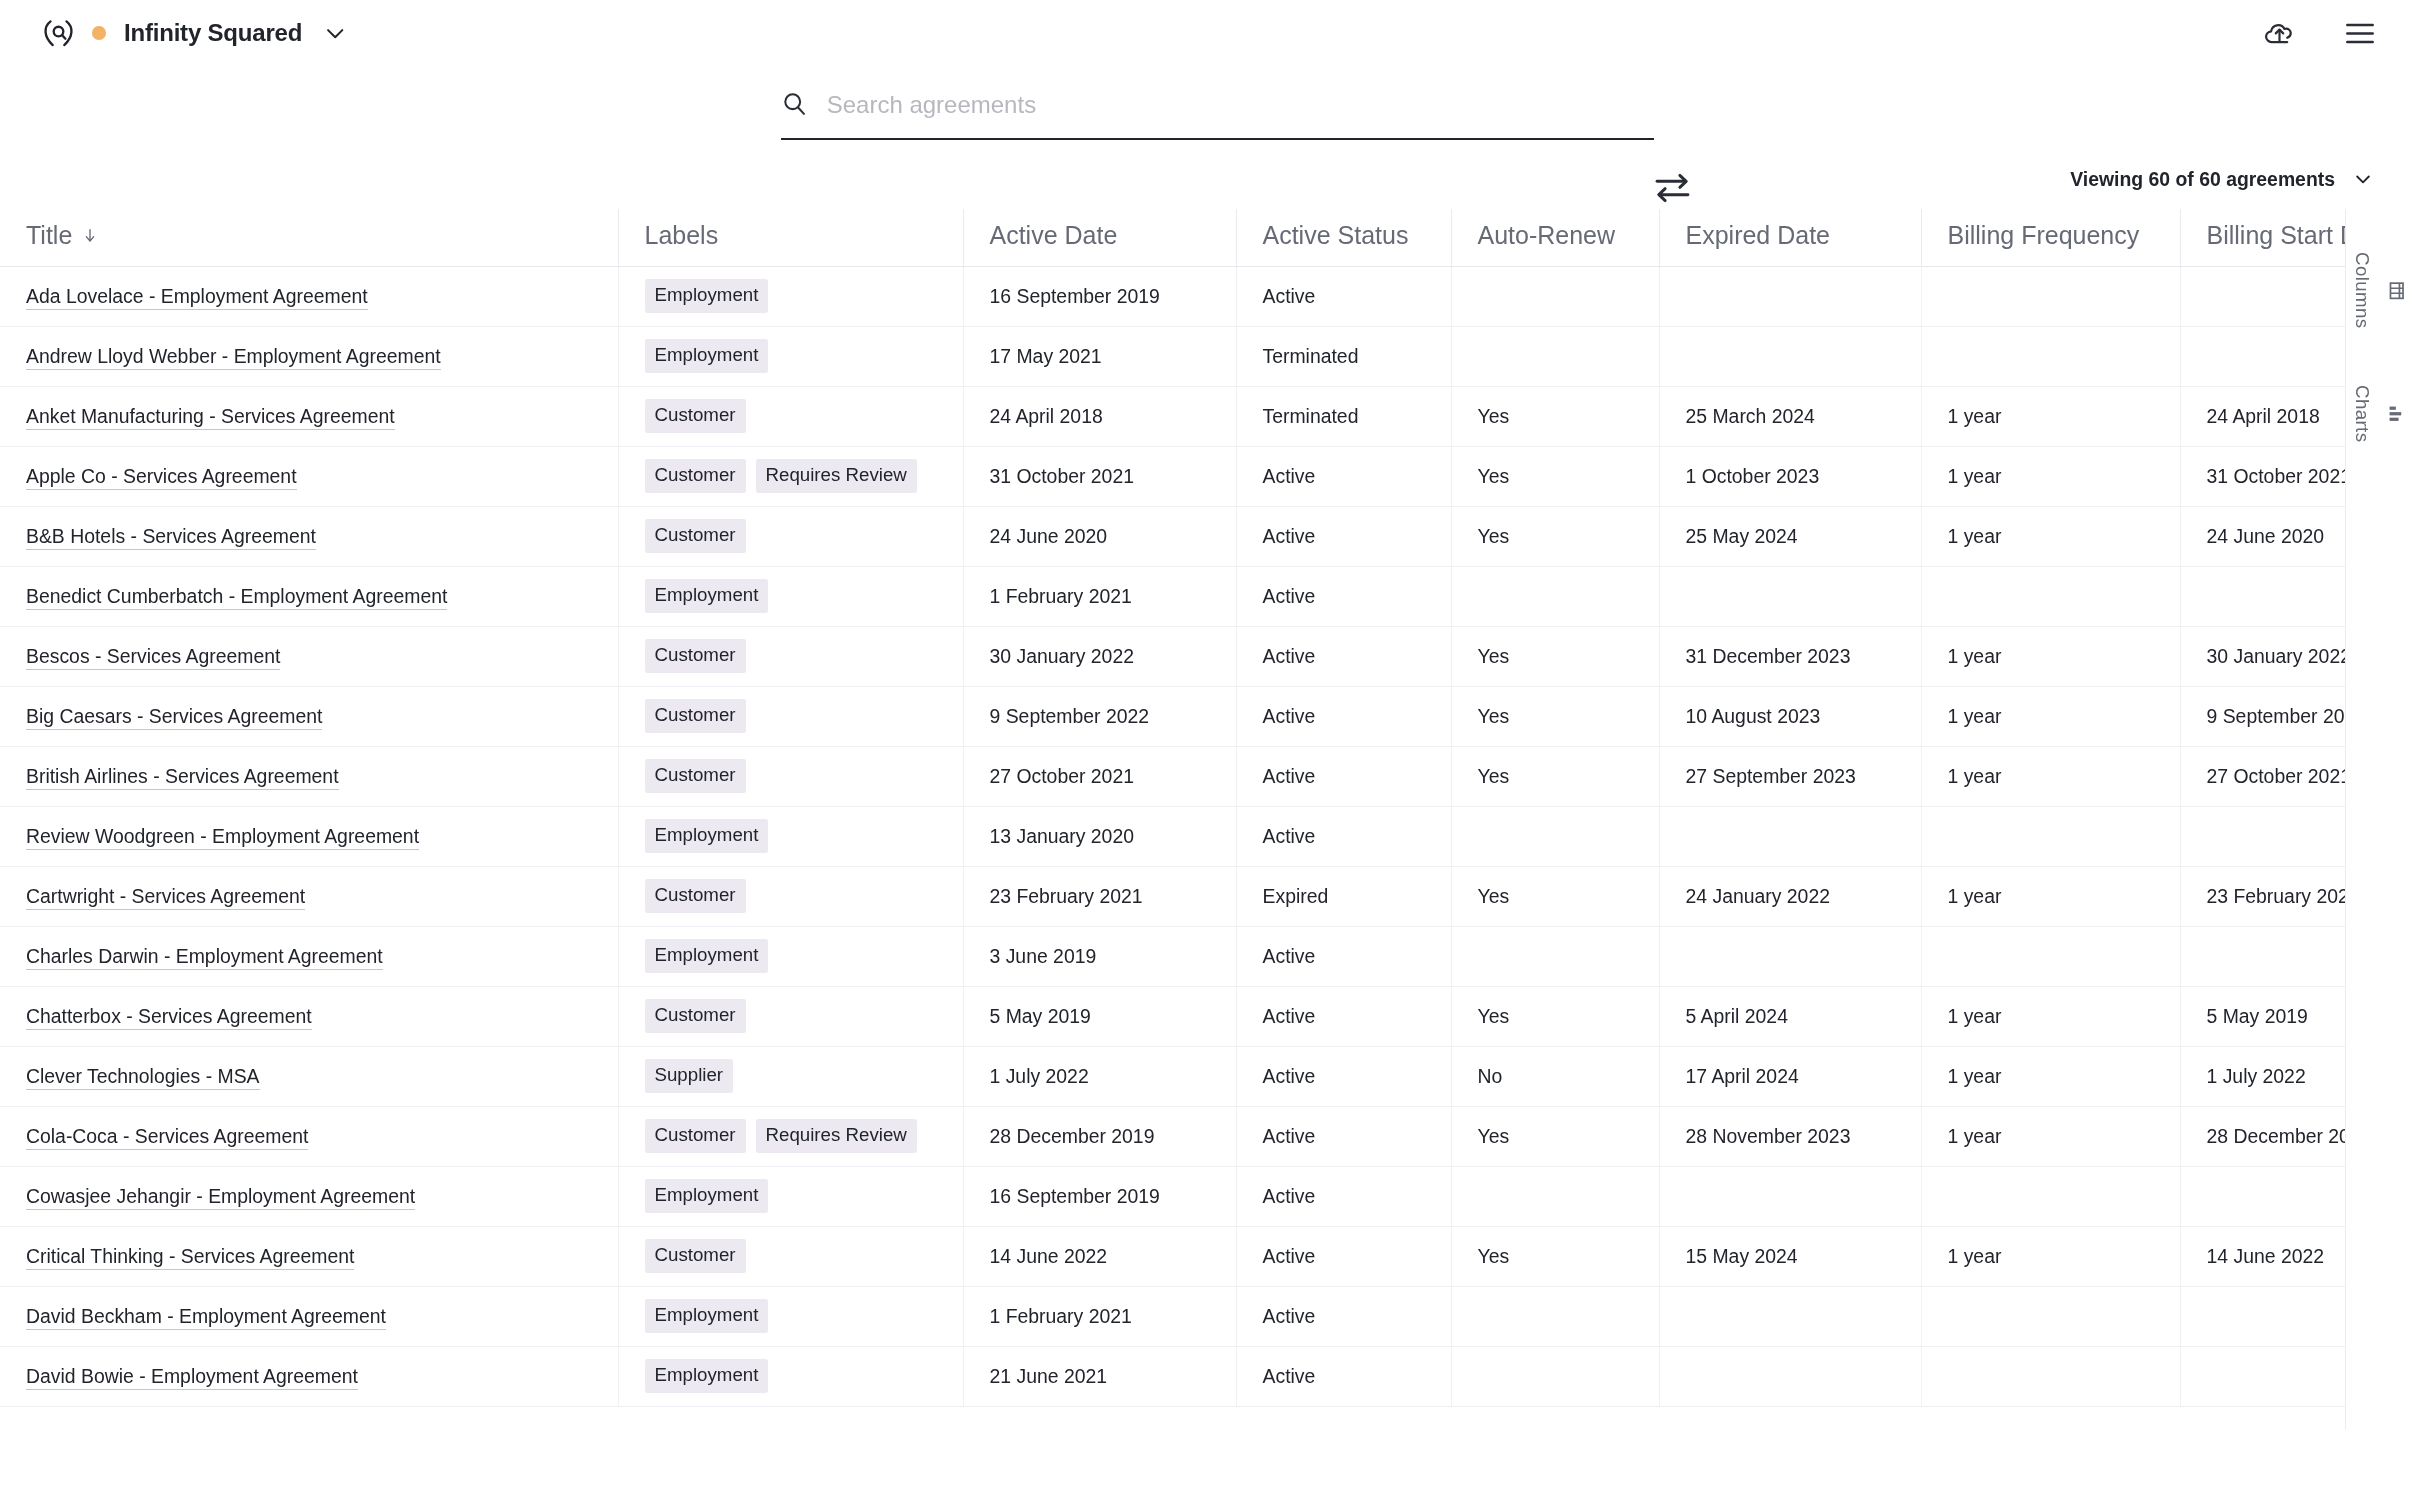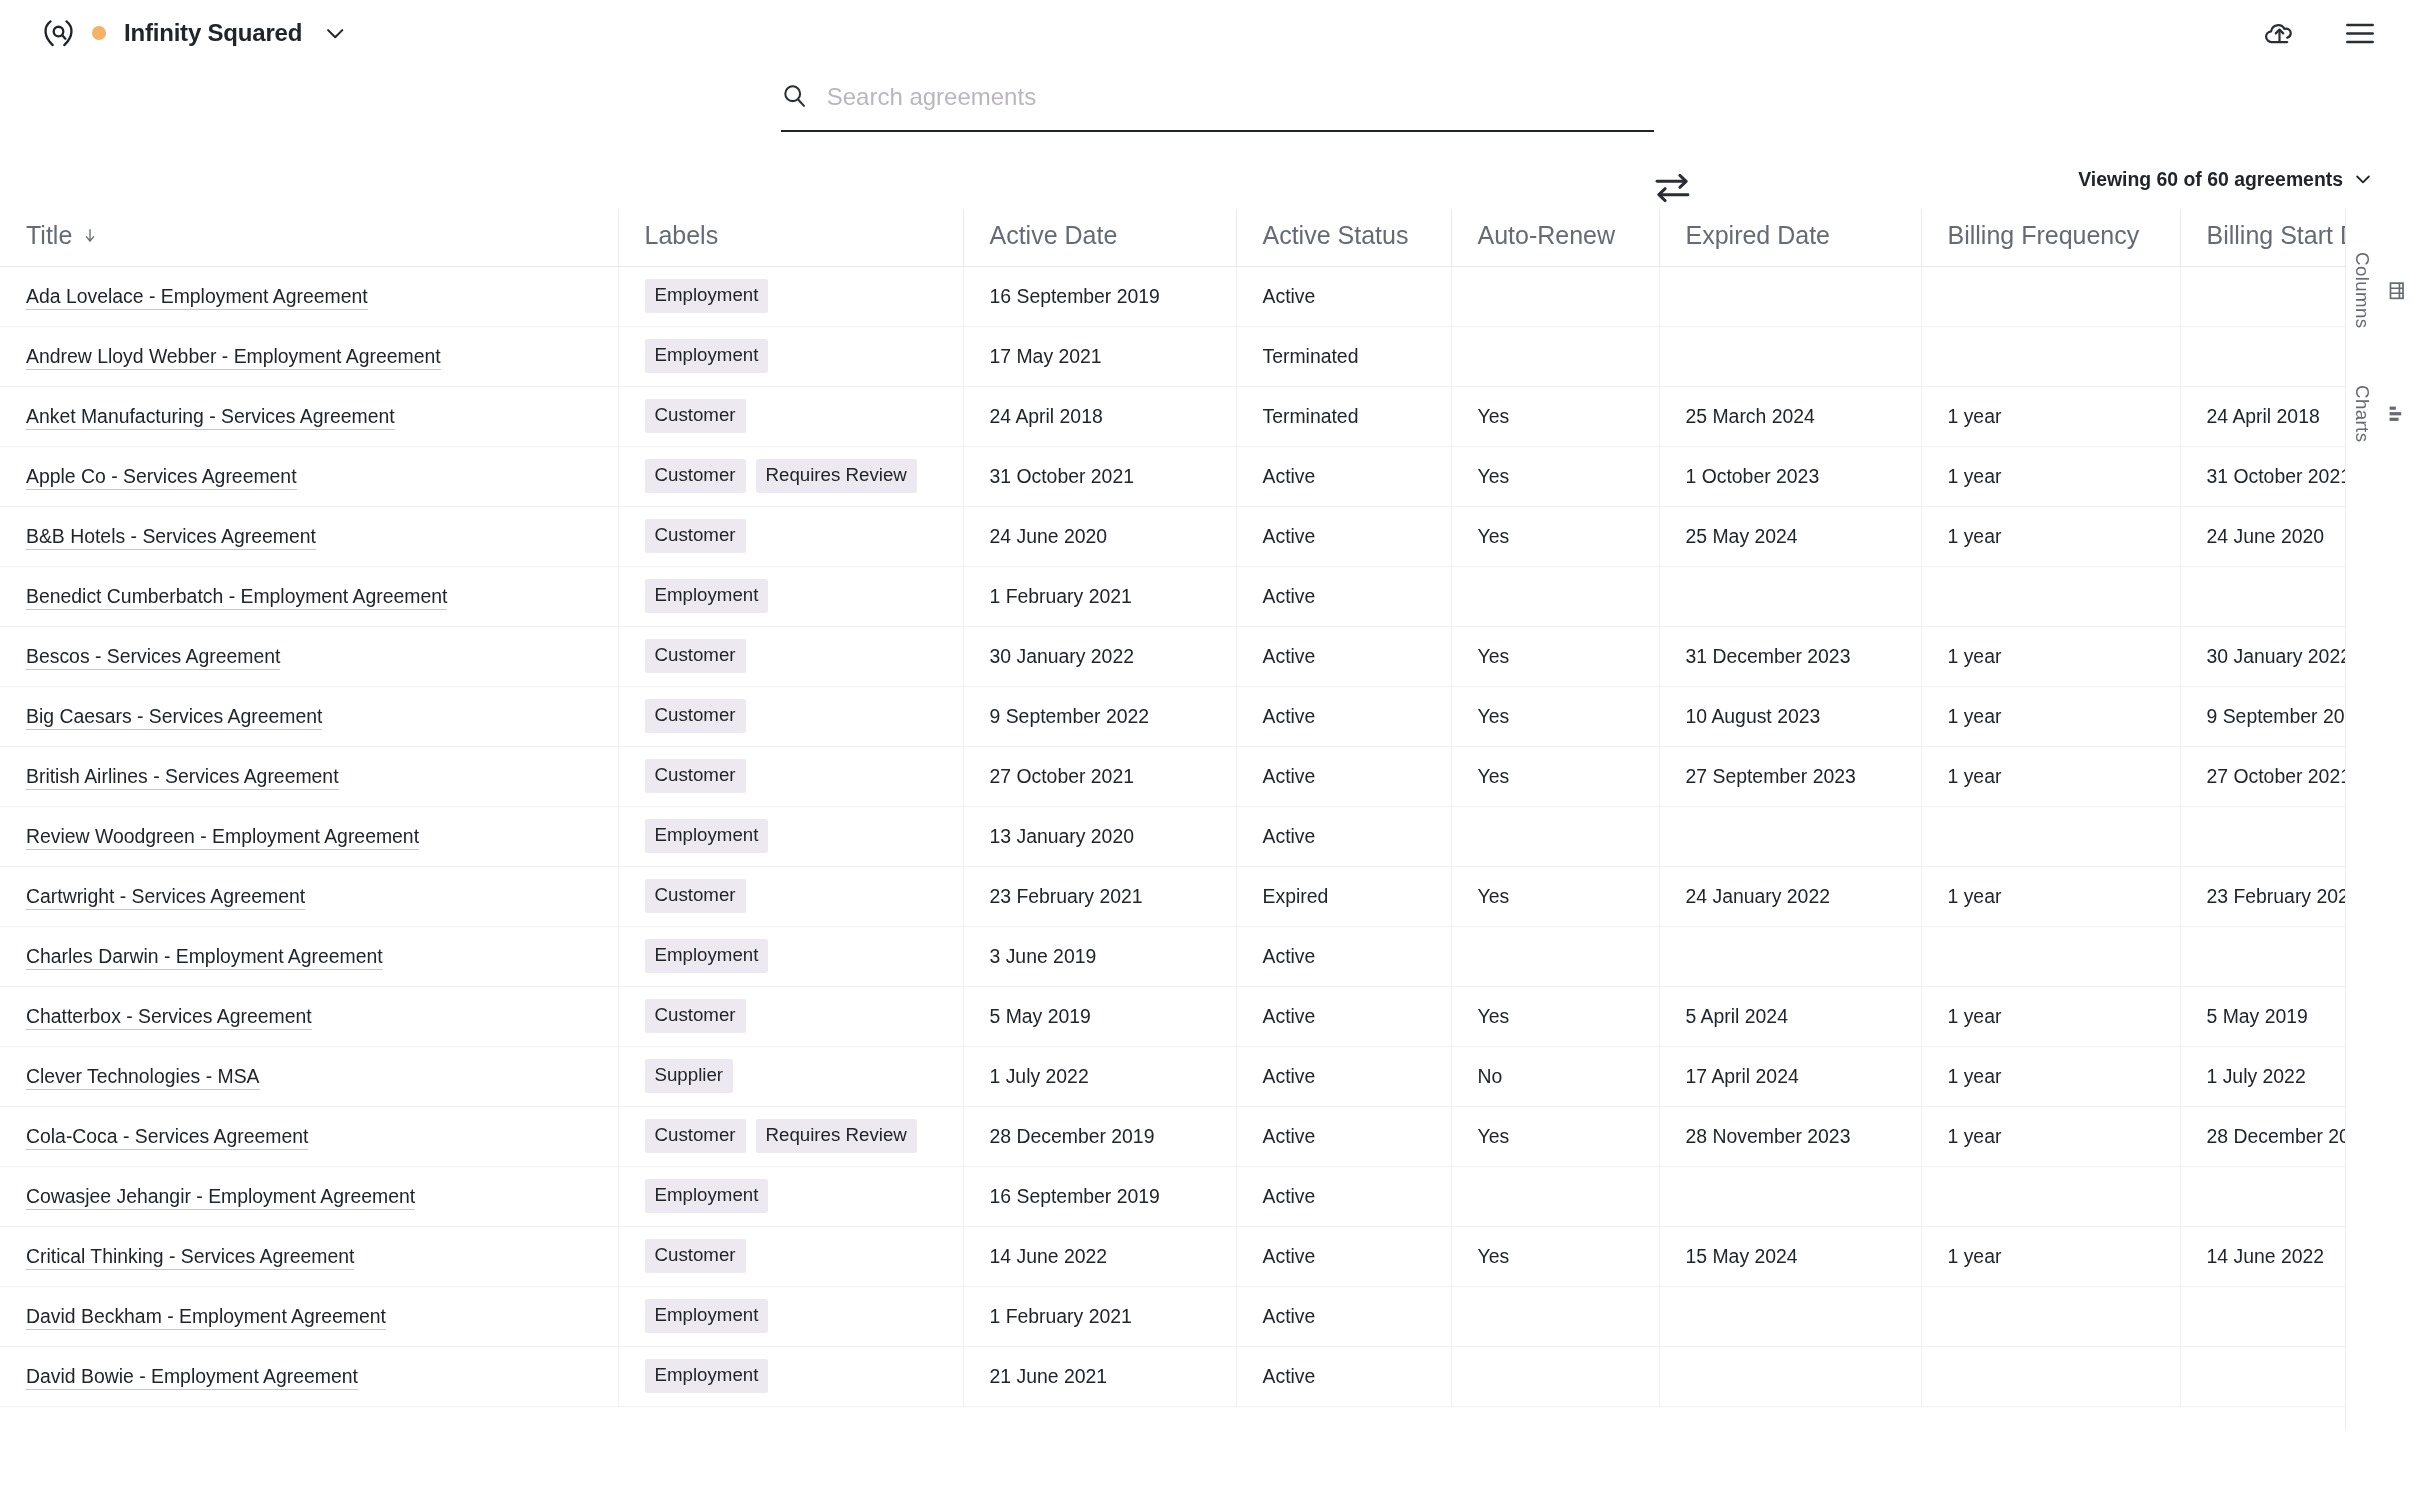--- a/index.html
+++ b/index.html
@@ -38,21 +38,21 @@
   .icon-btn { display: flex; align-items: center; justify-content: center; cursor: pointer; }
 
   
   .search-zone {
     position: relative;
     height: 93px;
   }
   .search-wrap {
     position: absolute;
     left: 781px;
-    top: 16px;
+    top: 24px;
     width: 873px;
   }
   .search-row { display: flex; align-items: center; gap: 18.7px; padding-bottom: 18.7px; }
   .search-icon { width: 27px; height: 27px; flex: 0 0 auto; }
   .search-input {
     border: none; outline: none;
     font-family: "Liberation Sans", sans-serif;
     font-size: 24px;
     color: #22242c;
     background: transparent;
@@ -71,21 +71,21 @@
     top: 101px;
     width: 43px; height: 42px;
   }
 
   
   .viewing-row {
     display: flex;
     justify-content: flex-end;
     align-items: center;
     padding-right: 40px;
-    gap: 10px;
+    gap: 18px;
     height: 40px;
   }
   .viewing-text {
     font-size: 19.4px;
     font-weight: bold;
     color: #22242c;
   }
   .viewing-chev { width: 20px; height: 20px; display: block; }
 
   

